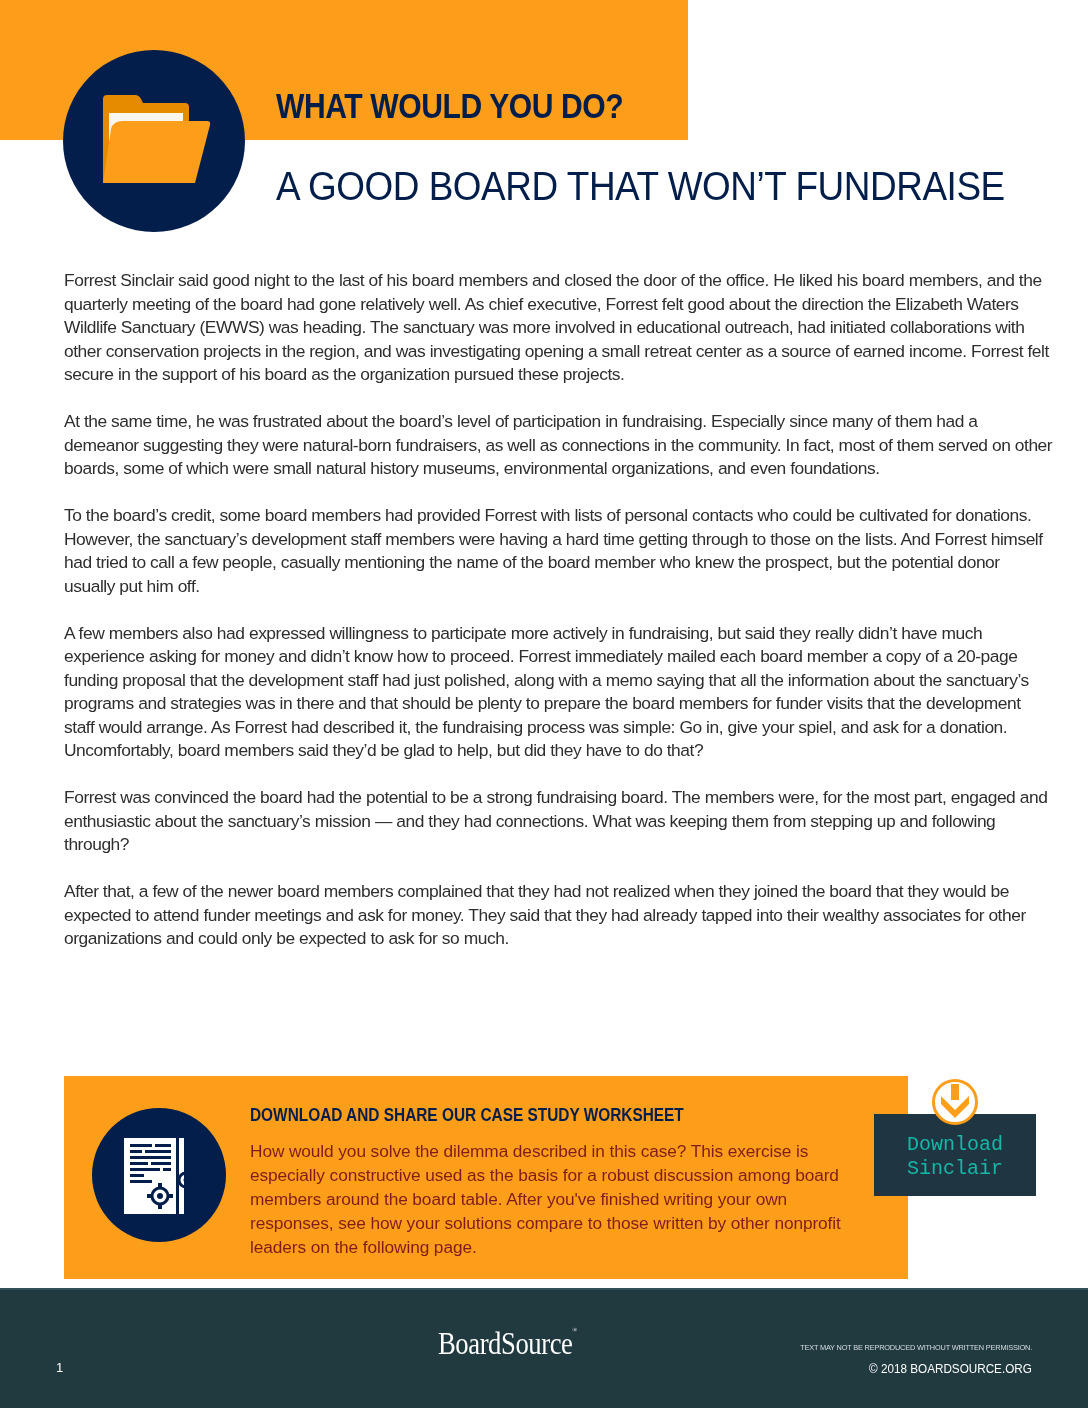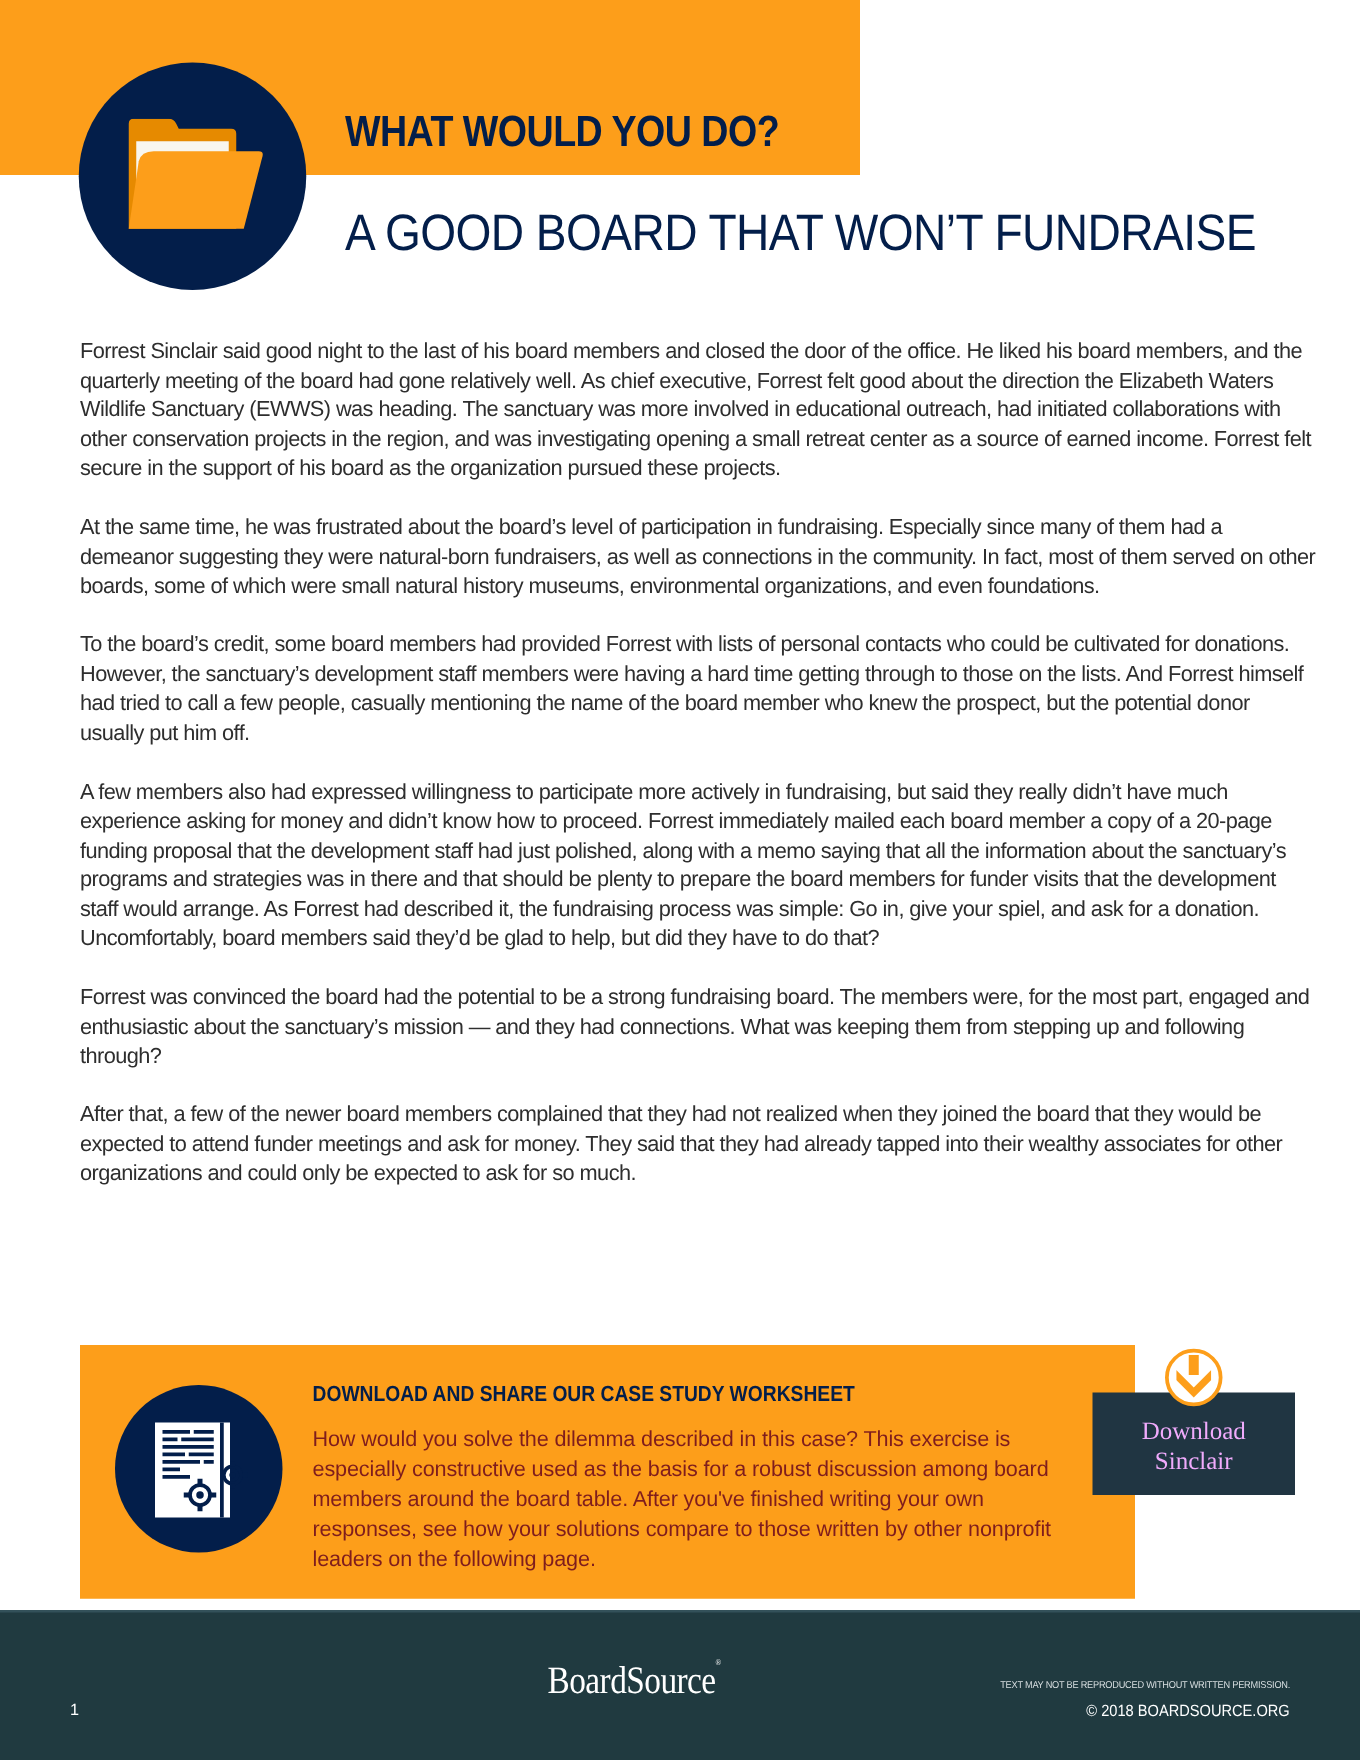--- a/index.html
+++ b/index.html
@@ -60,23 +60,23 @@
     }
 
     .download-wrap { position: absolute; left: 874px; top: 1079px; width: 162px; height: 117px; }
     .download-icon {
       position: absolute; left: 58px; top: 0; width: 46px; height: 46px;
       border-radius: 50%; border: 3px solid #fd9e1a; background: #ffffff; z-index: 1;
     }
     .download-icon svg { position: absolute; left: 6px; top: 2px; }
     .download-button {
       position: absolute; left: 0; top: 35px; width: 162px; height: 82px;
-      background: #203542; color: #f0abfc; border: none;
+      background: #203542; color: #14b8a6; border: none;
       display: flex; flex-direction: column; align-items: center; justify-content: center;
-      font-family: Liberation Serif, serif; font-size: 20px; line-height: 24px;
+      font-family: Liberation Mono, monospace; font-size: 20px; line-height: 24px;
       cursor: pointer; padding-top: 4px;
     }
 
     .footer {
       position: absolute; left: 0; top: 1288px; width: 1088px; height: 120px;
       background: #203a40; border-top: 2px solid #33515a;
     }
     .page-num { position: absolute; left: 56px; top: 70px; font-size: 13px; color: #ffffff; }
     .brand {
       position: absolute; left: 438px; top: 36px;

